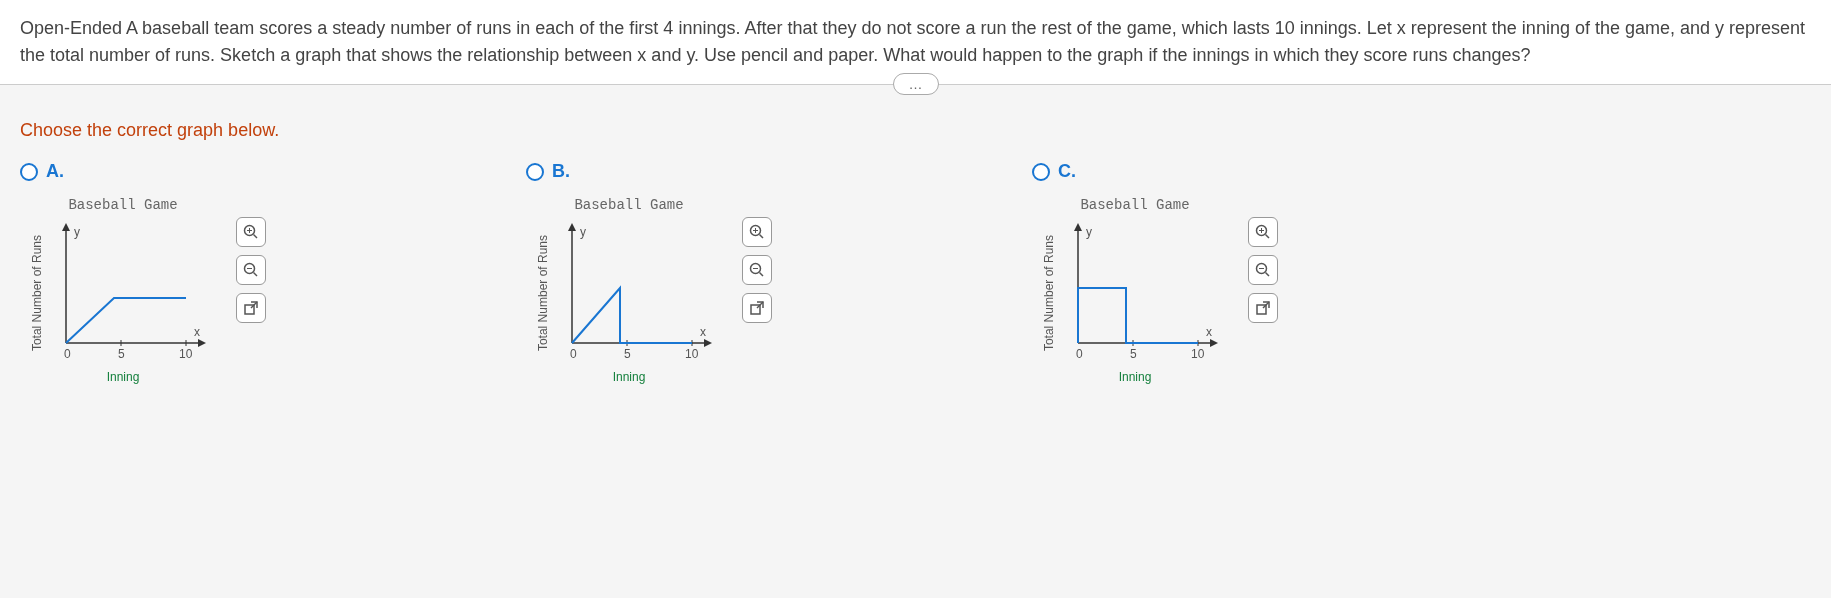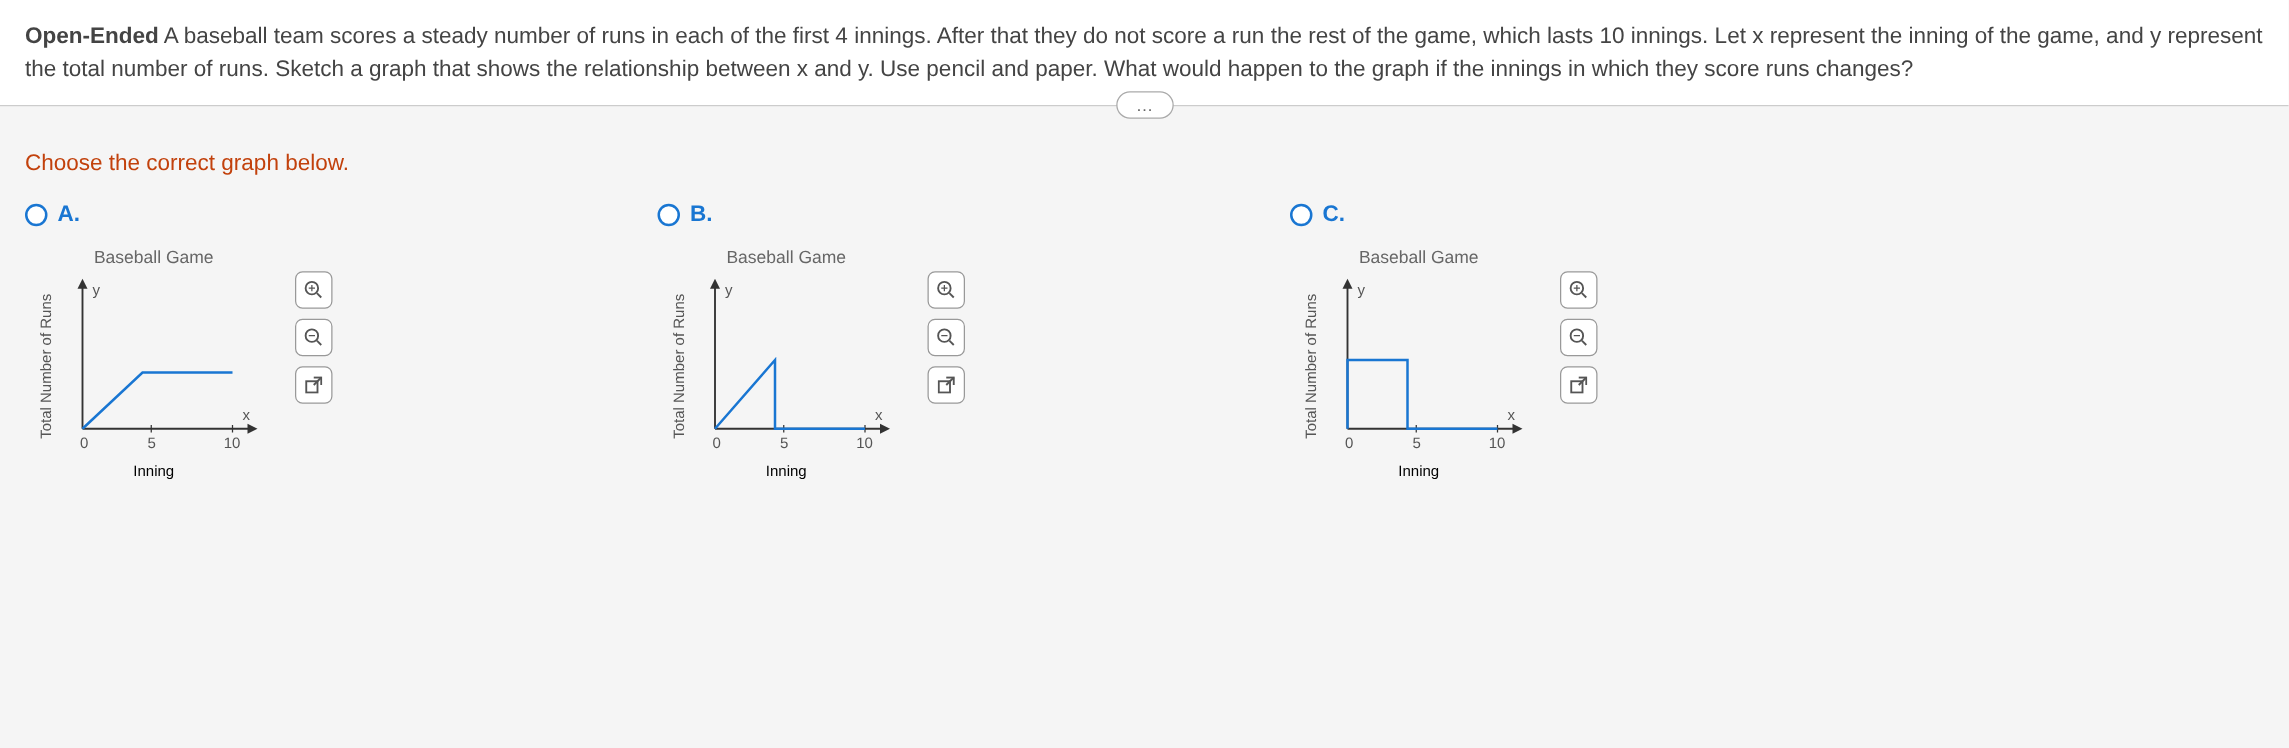--- a/index.html
+++ b/index.html
@@ -17,21 +17,21 @@
       padding: 15px 20px;
       background: #fff;
       border-bottom: 1px solid #ccc;
     }
     .question-text {
       font-size: 18px;
       line-height: 1.5;
       color: #444;
     }
     .question-text .bold {
-      font-weight: bold;
+      font-weight: normal;
       text-align: right;
     }
     .divider-btn {
       display: flex;
       justify-content: center;
       margin: -12px 0 15px 0;
     }
     .ellipsis-btn {
       background: #fff;
       border: 1px solid #aaa;
@@ -82,35 +82,36 @@
     .graph-box {
       display: flex;
       flex-direction: column;
       align-items: center;
       padding: 5px 10px;
     }
     .graph-title {
       font-size: 14px;
       color: #666;
       margin-bottom: 5px;
+      font-family: Liberation Mono, monospace;
     }
     .chart-wrap {
       display: flex;
       align-items: center;
     }
     .y-label {
       writing-mode: vertical-rl;
       transform: rotate(180deg);
       font-size: 12px;
       color: #555;
       margin-right: 2px;
     }
     .x-label {
       font-size: 12px;
-      color: #000000;
+      color: #15803d;
       margin-top: 2px;
     }
     .controls {
       display: flex;
       flex-direction: column;
       gap: 8px;
       margin-top: 25px;
     }
     .ctrl-btn {
       width: 30px;

